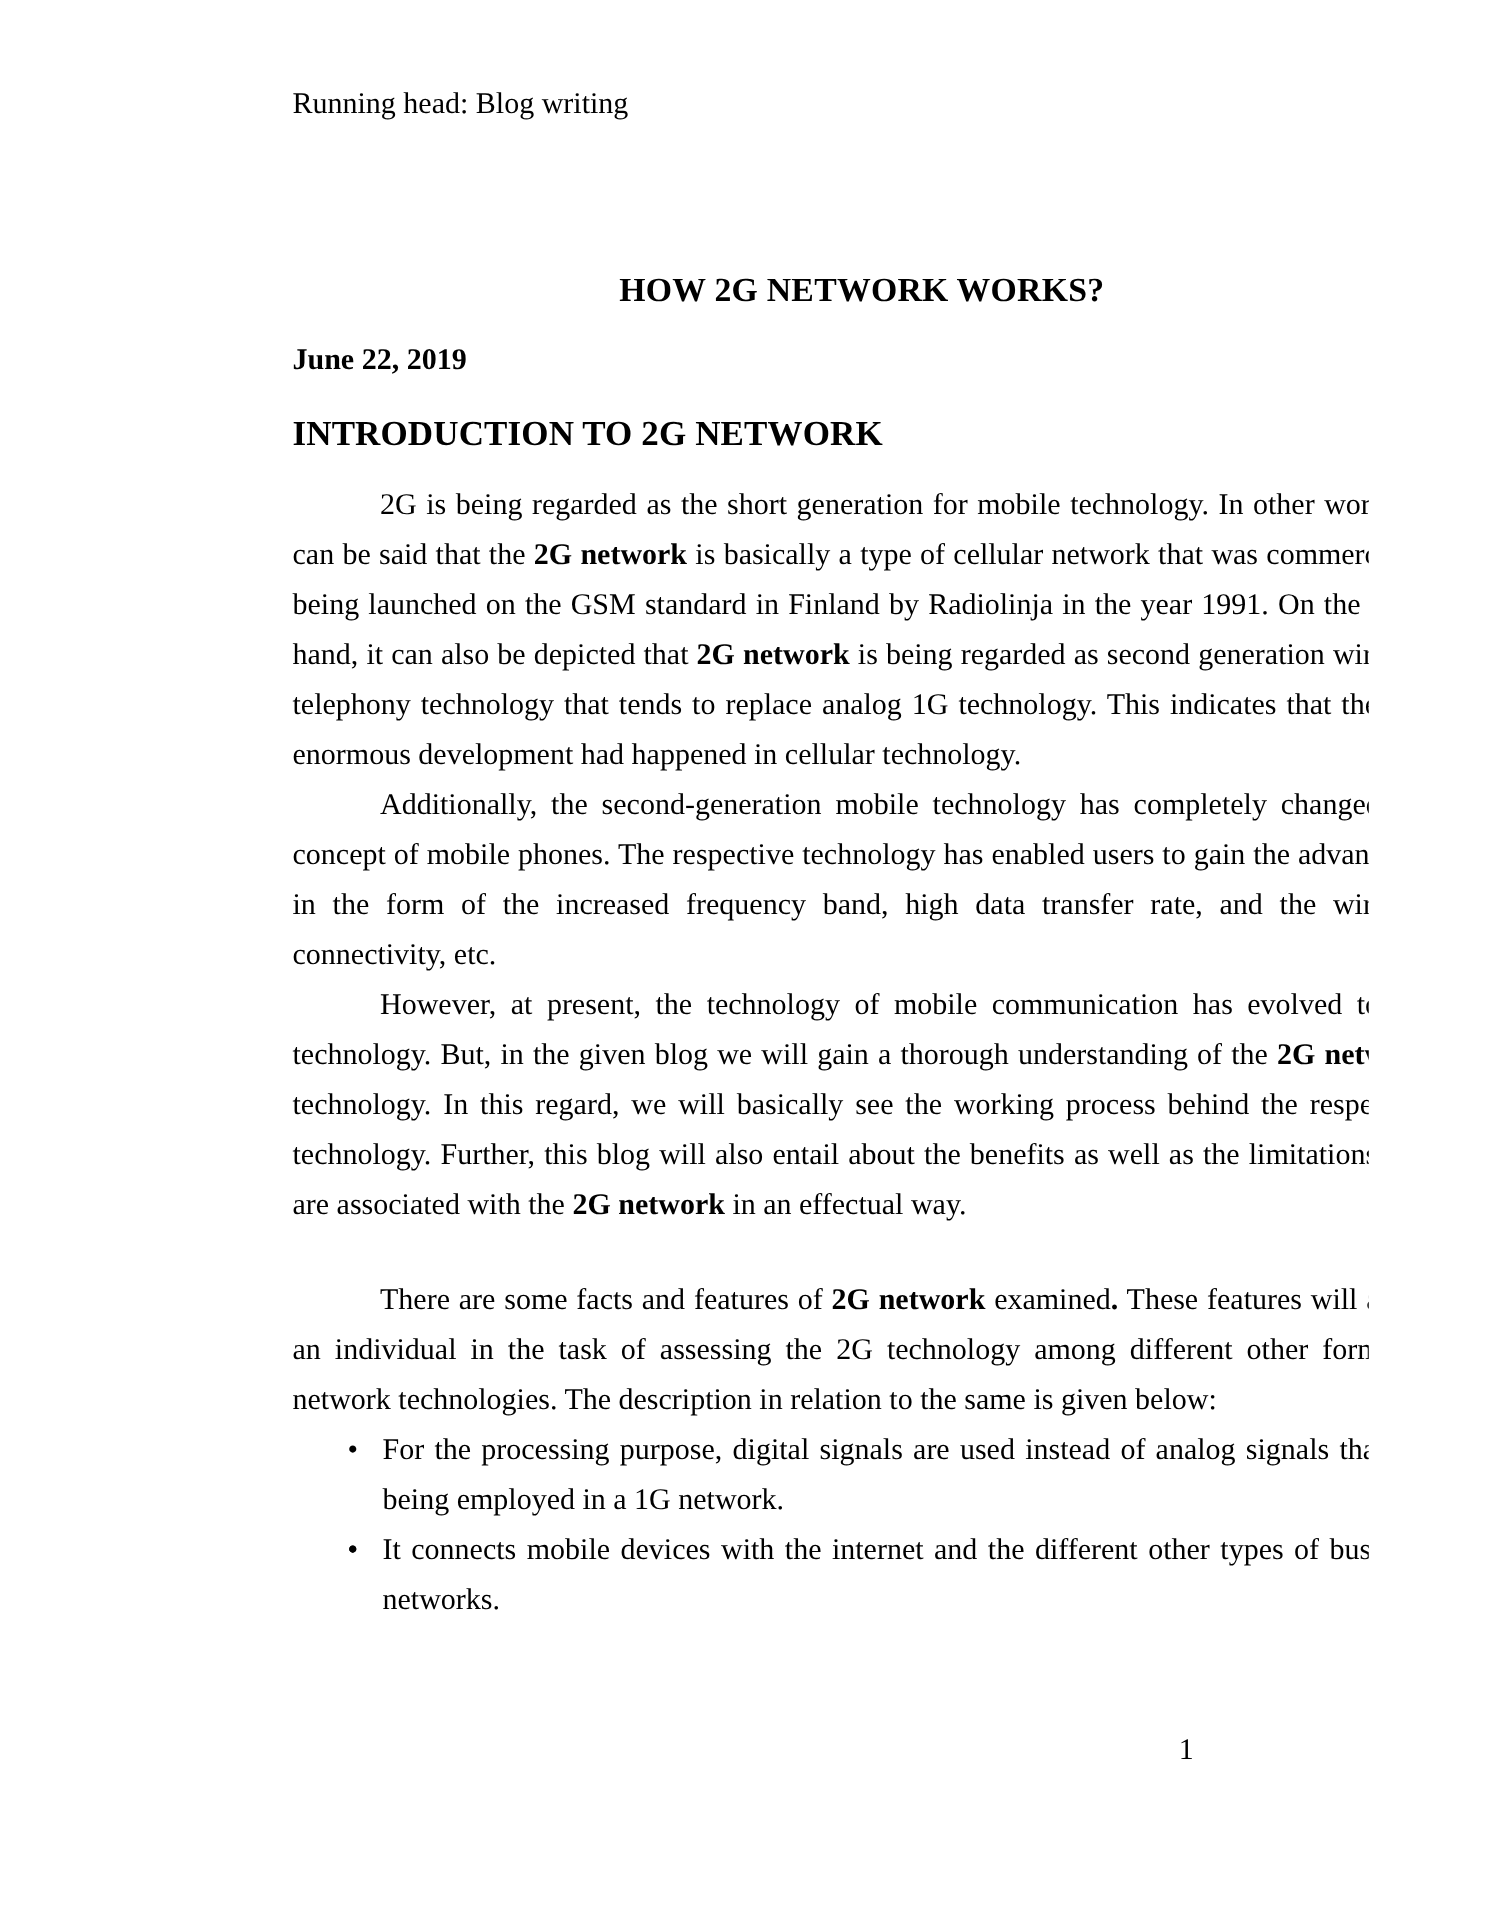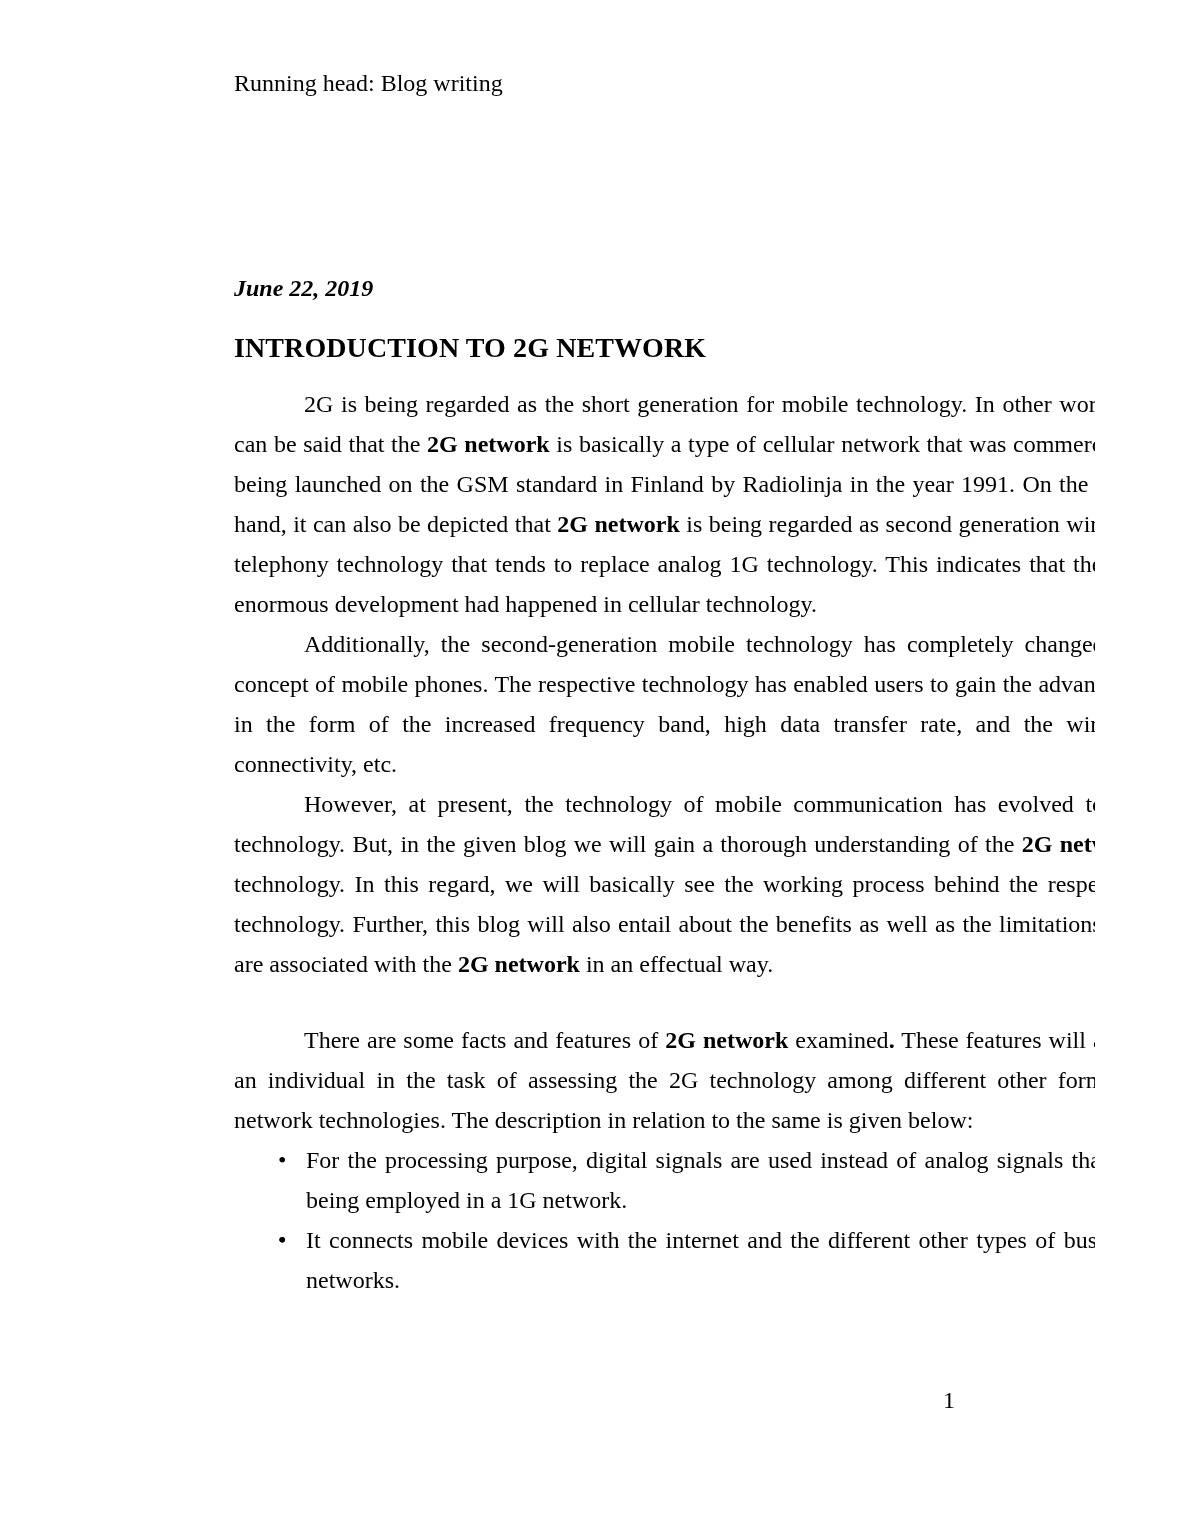--- a/index.html
+++ b/index.html
@@ -46,21 +46,20 @@
   .body-col {
     position: absolute;
     left: 139px;
     top: 268px;
     width: 911px;
   }
 
   .date-line {
     font-size: 24px;
     font-weight: bold;
-    font-style: italic;
     line-height: 40px;
     margin: 0 0 20px 0;
   }
 
   h2.section-heading {
     font-size: 28px;
     font-weight: bold;
     line-height: 40px;
     margin: 0 0 0 0;
     letter-spacing: 0.1px;
@@ -114,20 +113,21 @@
     text-align: right;
   }
 </style>
 </head>
 <body>
 
 <div class="page">
 
   <div class="running-head">Running head: Blog writing</div>
 
+  <h1 class="doc-title">HOW 2G NETWORK WORKS?</h1>
 
   <div class="body-col">
 
     <div class="date-line">June 22, 2019</div>
 
     <h2 class="section-heading">INTRODUCTION TO 2G NETWORK</h2>
 
     <p class="para after-heading"><span>2G is being regarded as the short generation for mobile technology. In other words, it can be said that the </span><span class="b">2G network</span><span> is basically a type of cellular network that was commercially being launched on the GSM standard in Finland by Radiolinja in the year 1991. On the other hand, it can also be depicted that </span><span class="b">2G network</span><span> is being regarded as second generation wireless telephony technology that tends to replace analog 1G technology. This indicates that there is enormous development had happened in cellular technology.</span></p>
     <p class="para"><span>Additionally, the second-generation mobile technology has completely changed the concept of mobile phones. The respective technology has enabled users to gain the advantages in the form of the increased frequency band, high data transfer rate, and the wireless connectivity, etc.</span></p>
     <p class="para"><span>However, at present, the technology of mobile communication has evolved to 5G technology. But, in the given blog we will gain a thorough understanding of the </span><span class="b">2G network</span><span> technology. In this regard, we will basically see the working process behind the respective technology. Further, this blog will also entail about the benefits as well as the limitations that are associated with the </span><span class="b">2G network</span><span> in an effectual way.</span></p>

